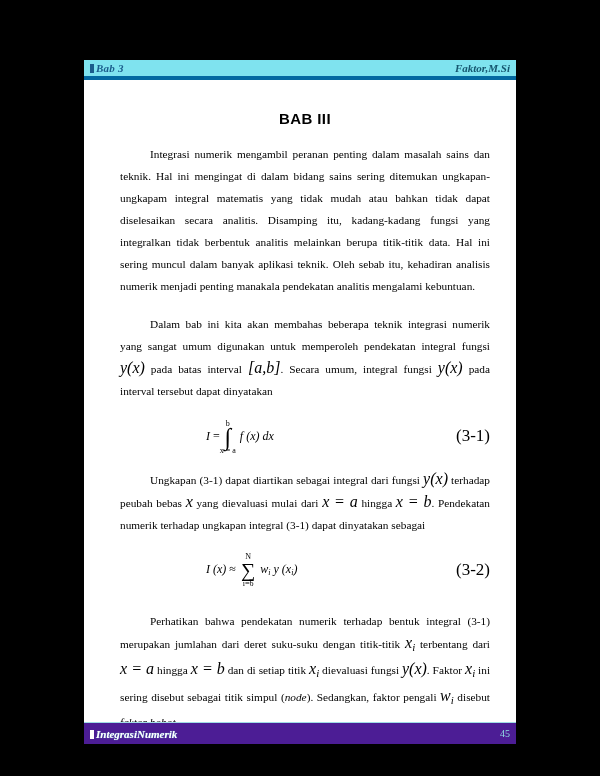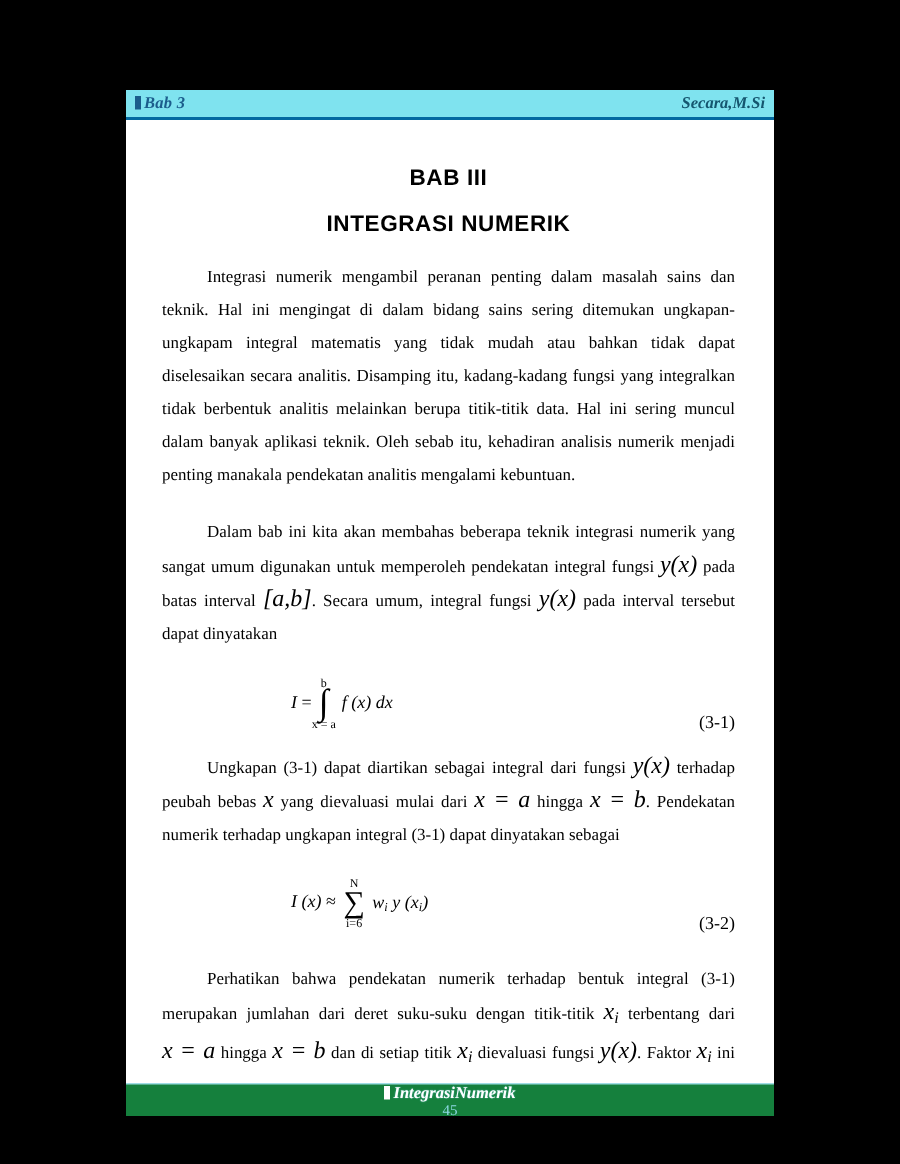--- a/index.html
+++ b/index.html
@@ -24,21 +24,21 @@
   }
   .header-bar {
     position: relative;
     height: 20px;
     background: #7fe3ef;
     display: flex;
     align-items: center;
     justify-content: space-between;
     padding: 0 6px;
     box-sizing: border-box;
-    border-bottom: 2px solid #0369a1;
+    border-bottom: 4px solid #0369a1;
   }
   .header-left {
     font-family: "Liberation Serif", serif;
     font-style: italic;
     font-weight: bold;
     font-size: 11px;
     color: #1b5d8c;
     letter-spacing: 0.2px;
   }
   .header-right {
@@ -50,21 +50,21 @@
   }
   .header-tick {
     display: inline-block;
     width: 4px;
     height: 9px;
     background: #1b5d8c;
     margin-right: 2px;
     vertical-align: -1px;
   }
   .content {
-    padding: 16px 26px 0 24px;
+    padding: 16px 26px 0 36px;
     box-sizing: border-box;
     height: 640px;
     position: relative;
   }
   .doc-title {
     text-align: center;
     font-family: "Liberation Sans", sans-serif;
     font-weight: bold;
     font-size: 15px;
     color: #000;
@@ -105,23 +105,23 @@
     position: absolute;
     left: 86px;
     top: 0;
     font-family: "Liberation Serif", serif;
     font-size: 12px;
     color: #000;
   }
   .eq-num {
     position: absolute;
     right: 0;
-    top: 24px;
-    font-family: "Liberation Serif", serif;
-    font-size: 12px;
+    top: 8px;
+    font-family: "Liberation Serif", serif;
+    font-size: 17px;
     color: #000;
   }
   .mi { font-style: italic; }
   .sub {
     font-size: 0.68em;
     vertical-align: -0.3em;
     font-style: italic;
   }
   .bigint {
     font-size: 26px;
@@ -154,28 +154,27 @@
     font-style: italic;
     font-size: 16px;
     white-space: nowrap;
   }
   .footer-bar {
     position: absolute;
     left: 0;
     bottom: 0;
     width: 100%;
     height: 22px;
-    background: #15803d;
+    background: #4c1d95;
     display: flex;
     align-items: center;
     justify-content: space-between;
     padding: 0 6px;
     box-sizing: border-box;
     border-top: 1px solid #9fdde6;
-    flex-direction: column;
   }
   .footer-left {
     font-family: "Liberation Serif", serif;
     font-style: italic;
     font-weight: bold;
     font-size: 11px;
     color: #ffffff;
     text-shadow: 0 0 1px #6fc8d4;
   }
   .footer-right {
@@ -185,27 +184,26 @@
   }
   .italic-term { font-style: italic; }
 </style>
 </head>
 <body>
 
 <div class="page-wrap">
 
   <div class="header-bar">
     <div class="header-left"><span class="header-tick"></span><span>Bab 3</span></div>
-    <div class="header-right">Secara,M.Si</div>
+    <div class="header-right">Faktor,M.Si</div>
   </div>
 
   <div class="content">
 
     <div class="doc-title">BAB III</div>
-    <div class="doc-subtitle">INTEGRASI NUMERIK</div>
 
     <p class="para">Integrasi numerik mengambil peranan penting dalam masalah sains dan teknik. Hal ini mengingat di dalam bidang sains sering ditemukan ungkapan-ungkapam integral matematis yang tidak mudah atau bahkan tidak dapat diselesaikan secara analitis. Disamping itu, kadang-kadang fungsi yang integralkan tidak berbentuk analitis melainkan berupa titik-titik data. Hal ini sering muncul dalam banyak aplikasi teknik. Oleh sebab itu, kehadiran analisis numerik menjadi penting manakala pendekatan analitis mengalami kebuntuan.</p>
 
     <p class="para"><span>Dalam bab ini kita akan membahas beberapa teknik integrasi numerik yang sangat umum digunakan untuk memperoleh pendekatan integral fungsi </span><span class="inline-math">y(x)</span><span> pada batas interval </span><span class="inline-math">[a,b]</span><span>. Secara umum, integral fungsi </span><span class="inline-math">y(x)</span><span> pada interval tersebut dapat dinyatakan</span></p>
 
     <div class="eq-row">
       <div class="eq-body">
         <span class="mi">I</span>
         <span>=</span>
         <span class="intlim">

